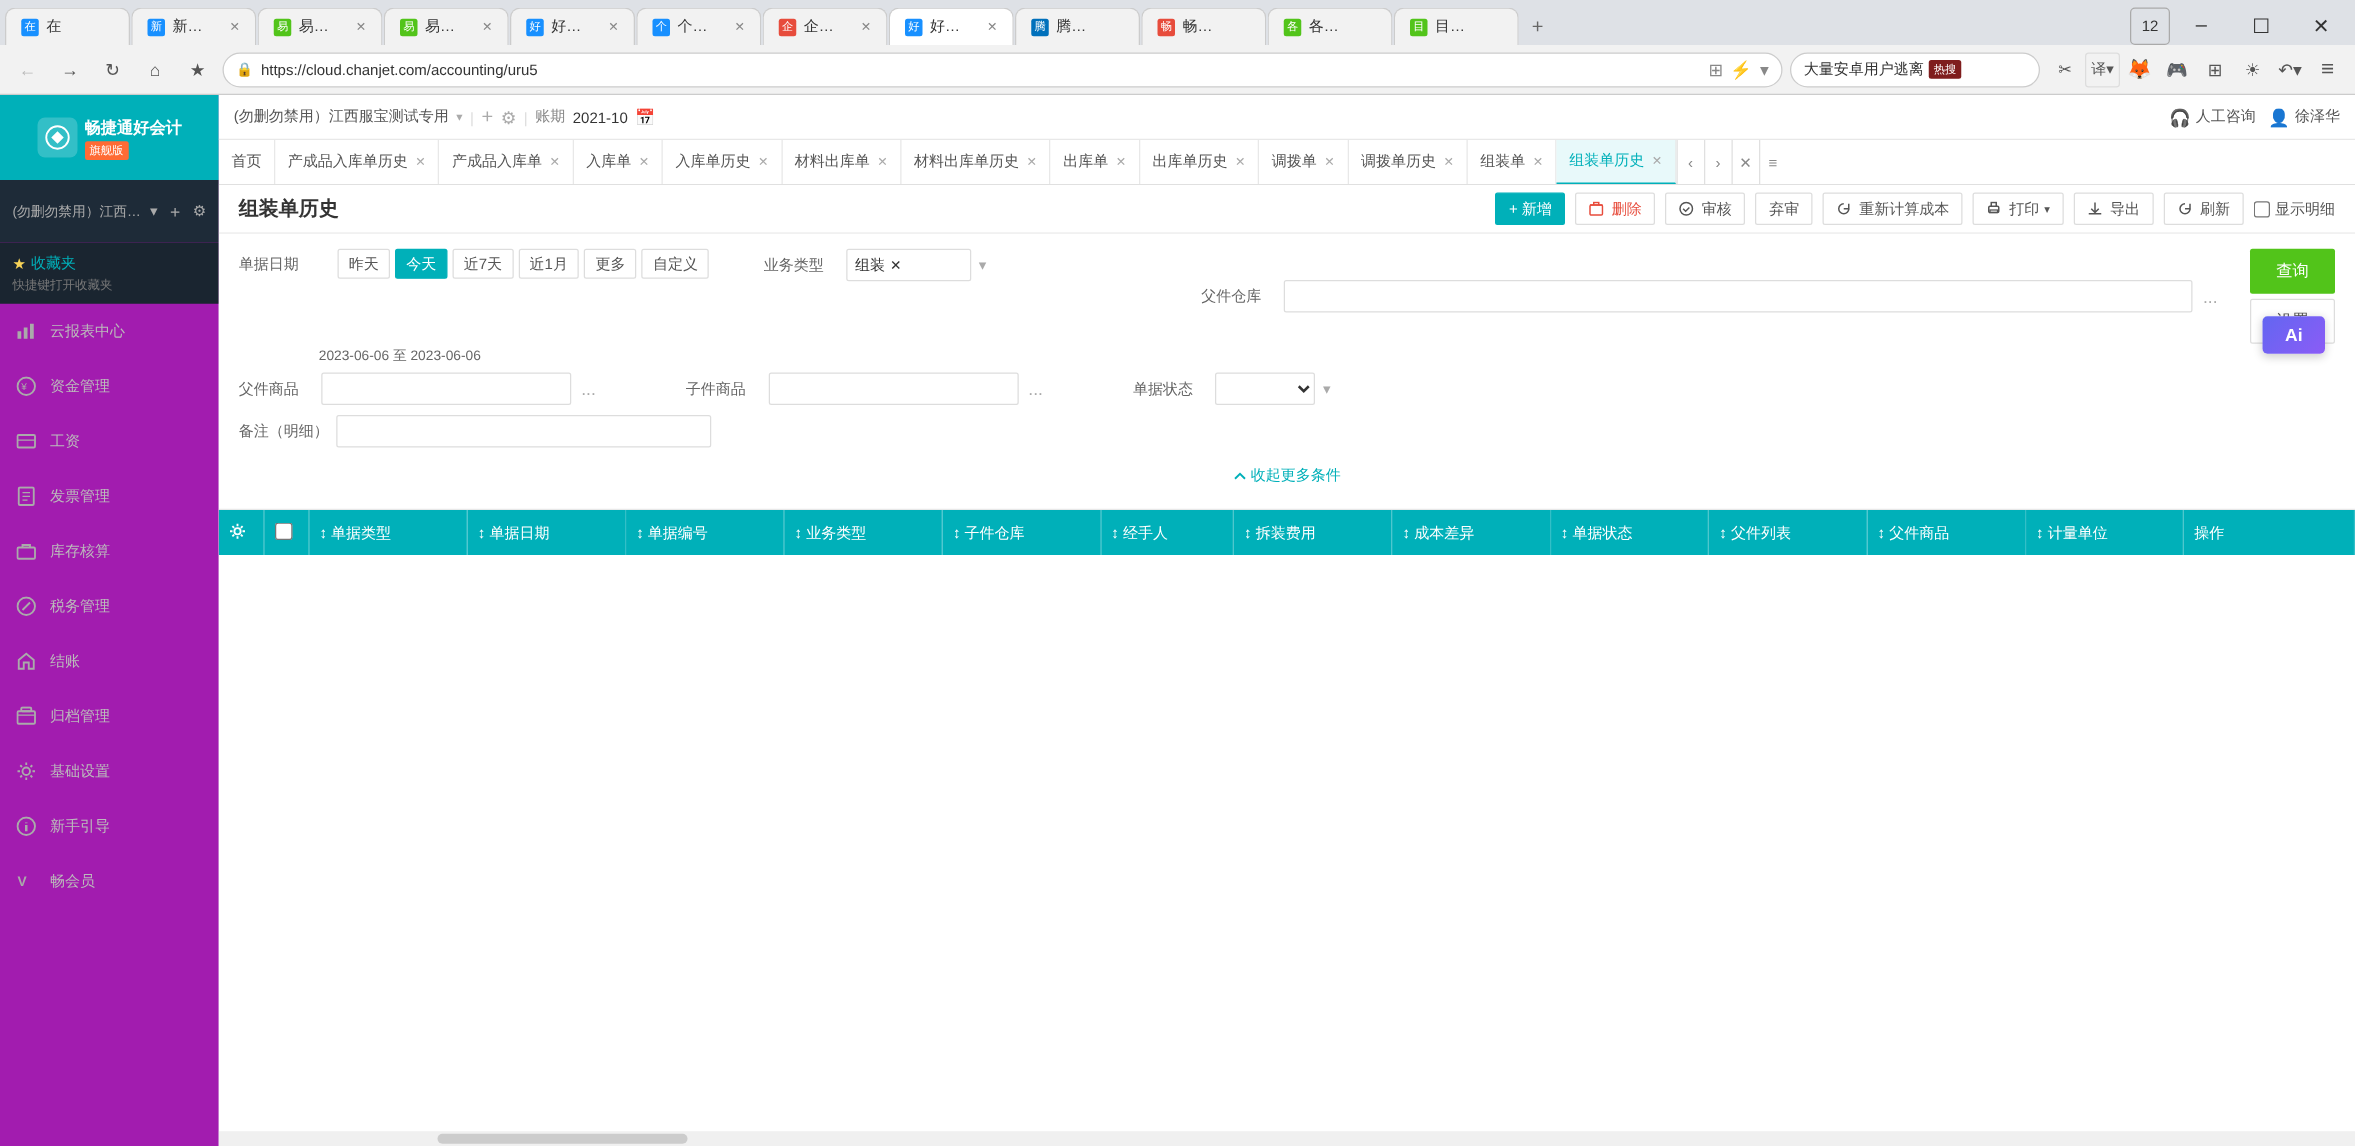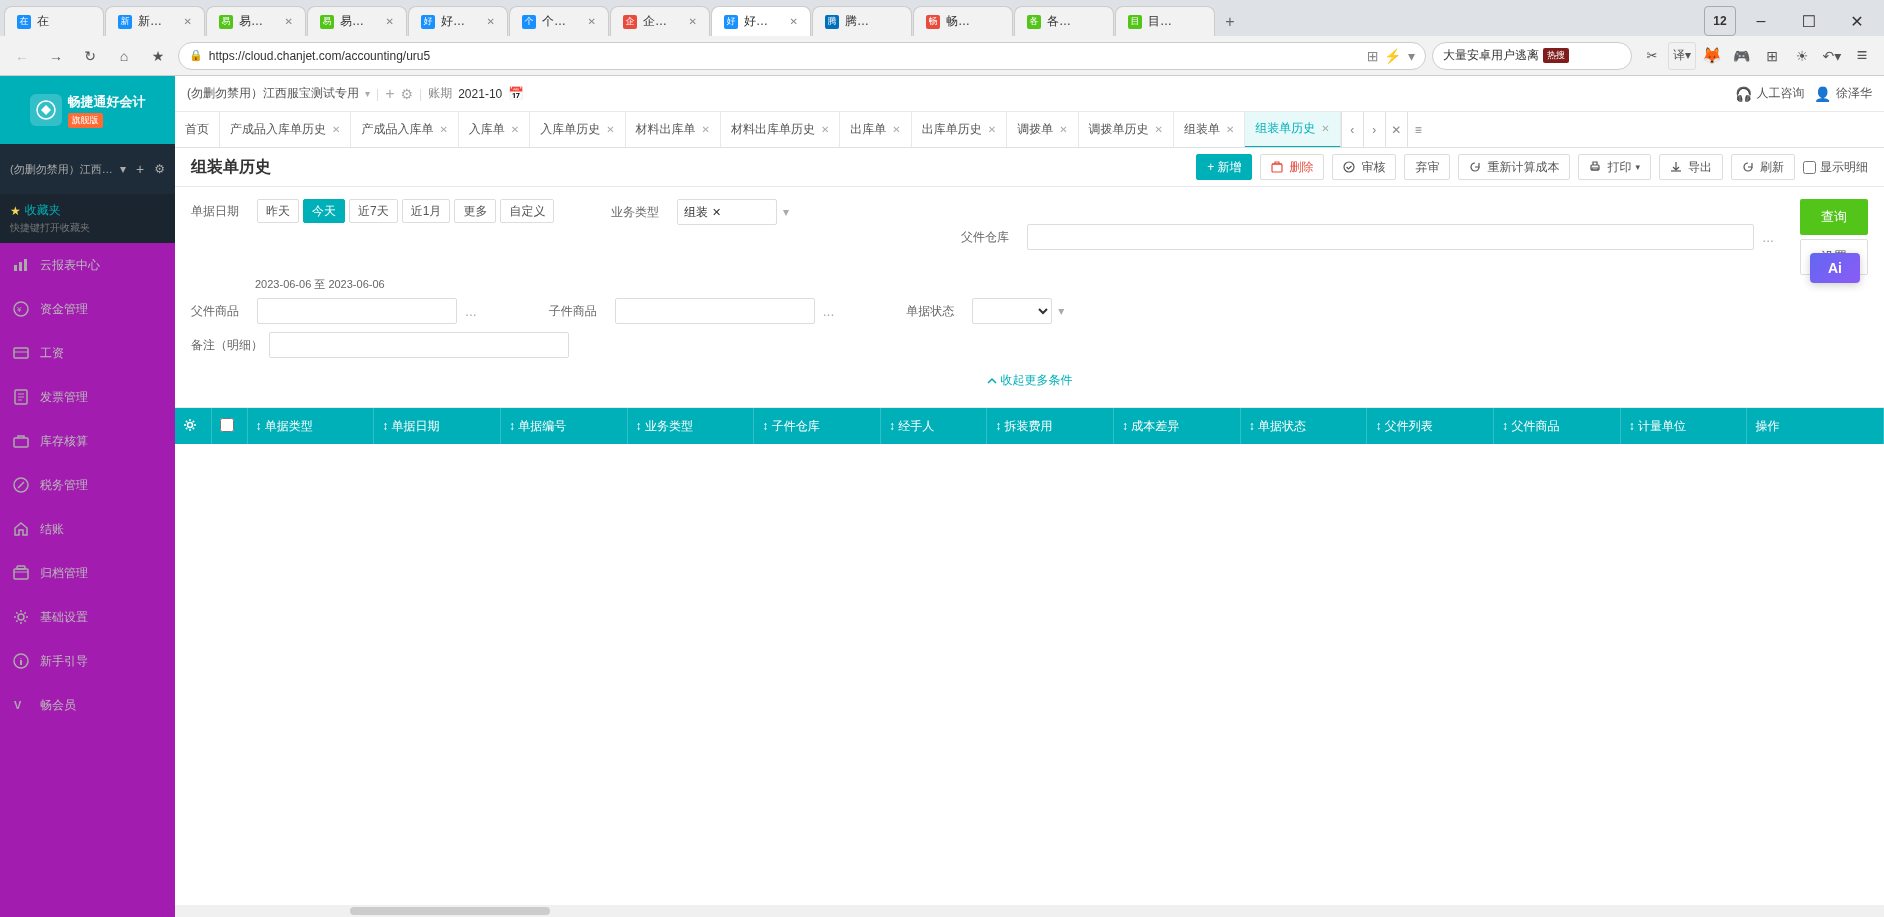--- a/index.html
+++ b/index.html
@@ -60,21 +60,21 @@
     .page-tab .tab-close-x { font-size: 10px; color: #aaa; margin-left: 2px; }
     .tabs-nav-arrows { display: flex; align-items: center; flex-shrink: 0; }
     .tabs-nav-arrows button { height: 36px; width: 22px; background: #fff; border: none; border-left: 1px solid #e0e0e0; cursor: pointer; font-size: 12px; color: #888; }
     .toolbar-btn { height: 26px; padding: 0 10px; font-size: 12px; border: 1px solid #ddd; background: #fff; cursor: pointer; border-radius: 2px; display: flex; align-items: center; gap: 4px; color: #555; white-space: nowrap; }
     .toolbar-btn.primary { background: #00b0b9; color: #fff; border-color: #00b0b9; }
     .toolbar-btn.danger { color: #e74c3c; }
 
     
     .filter-area { background: #fff; padding: 12px 16px; border-bottom: 1px solid #e8e8e8; flex-shrink: 0; }
     .filter-label { color: #666; font-size: 12px; white-space: nowrap; min-width: 60px; }
-    .date-filters { display: flex; align-items: center; gap: 4px; }
+    .date-filters { display: flex; align-items: center; gap: 4px; margin-left: 13px; }
     .date-btn { height: 24px; padding: 0 8px; font-size: 12px; border: 1px solid #ddd; background: #fff; cursor: pointer; border-radius: 2px; color: #555; }
     .date-btn.active { background: #00b0b9; color: #fff; border-color: #00b0b9; }
     .date-range { color: #666; font-size: 11px; }
     .filter-tag { display: inline-flex; align-items: center; gap: 4px; background: #e8f9fa; border: 1px solid #00b0b9; color: #00b0b9; padding: 2px 8px; border-radius: 2px; font-size: 12px; }
     .filter-tag .remove-x { cursor: pointer; font-size: 11px; }
     .filter-input { height: 26px; border: 1px solid #ddd; border-radius: 2px; padding: 0 6px; font-size: 12px; color: #333; background: #fff; }
     .filter-select { height: 26px; border: 1px solid #ddd; border-radius: 2px; padding: 0 6px; font-size: 12px; color: #333; background: #fff; min-width: 80px; }
     .filter-dots { color: #aaa; cursor: pointer; font-size: 14px; margin-left: 2px; }
     .collapse-btn { color: #00b0b9; font-size: 12px; cursor: pointer; display: flex; align-items: center; gap: 4px; justify-content: center; padding: 6px 0; }
 
@@ -168,21 +168,21 @@
     </div>
 
     <div class="browser-tab">
       <div class="tab-icon" style="background:#52c41a;display:flex;align-items:center;justify-content:center;color:#fff;font-size:9px;">目</div>
       <span class="tab-label">目…</span>
     </div>
 
     <div class="tab-new-btn">+</div>
 
     <div class="win-controls">
-      <div class="win-btn" style="font-size:12px; border:1px solid #aaa; border-radius:4px; width:32px;font-weight:bold;">12</div>
+      <div class="win-btn" style="font-size:12px; border:1px solid #aaa; border-radius:4px; width:32px;">12</div>
       <div class="win-btn">‒</div>
       <div class="win-btn">☐</div>
       <div class="win-btn close">✕</div>
     </div>
   </div>
 
   <div class="browser-nav">
     <div class="nav-btn disabled">←</div>
     <div class="nav-btn">→</div>
     <div class="nav-btn">↻</div>

